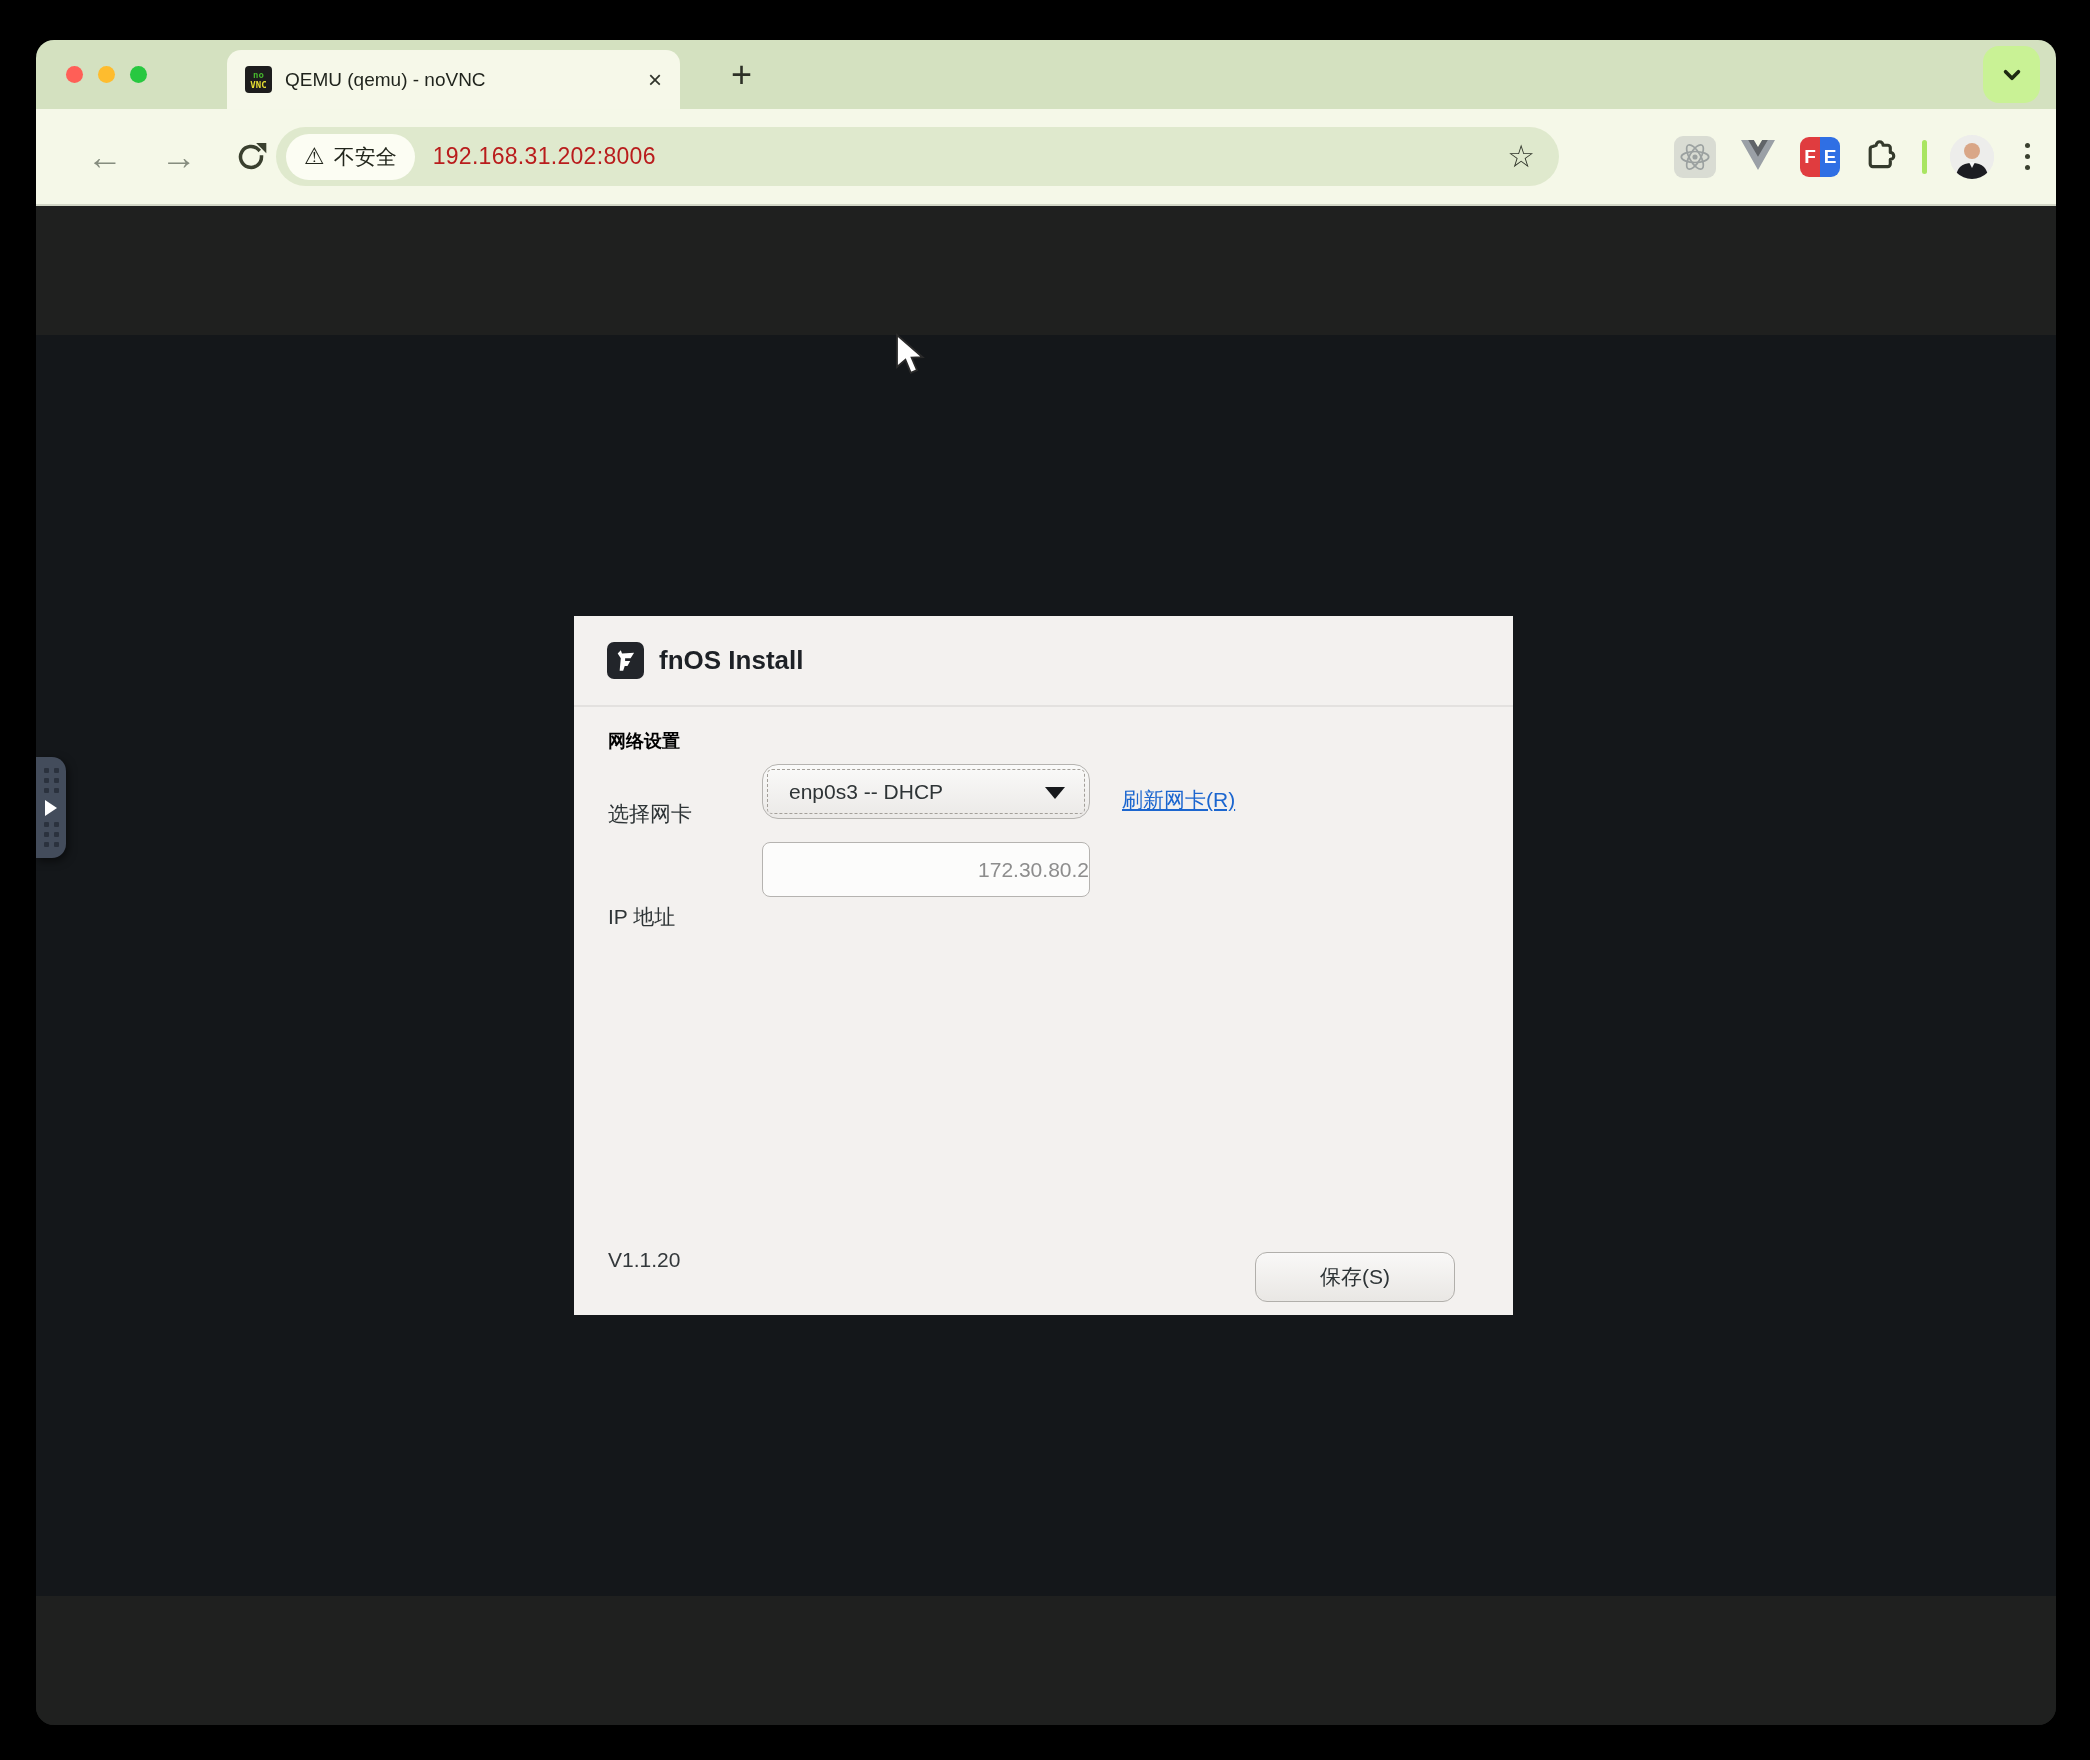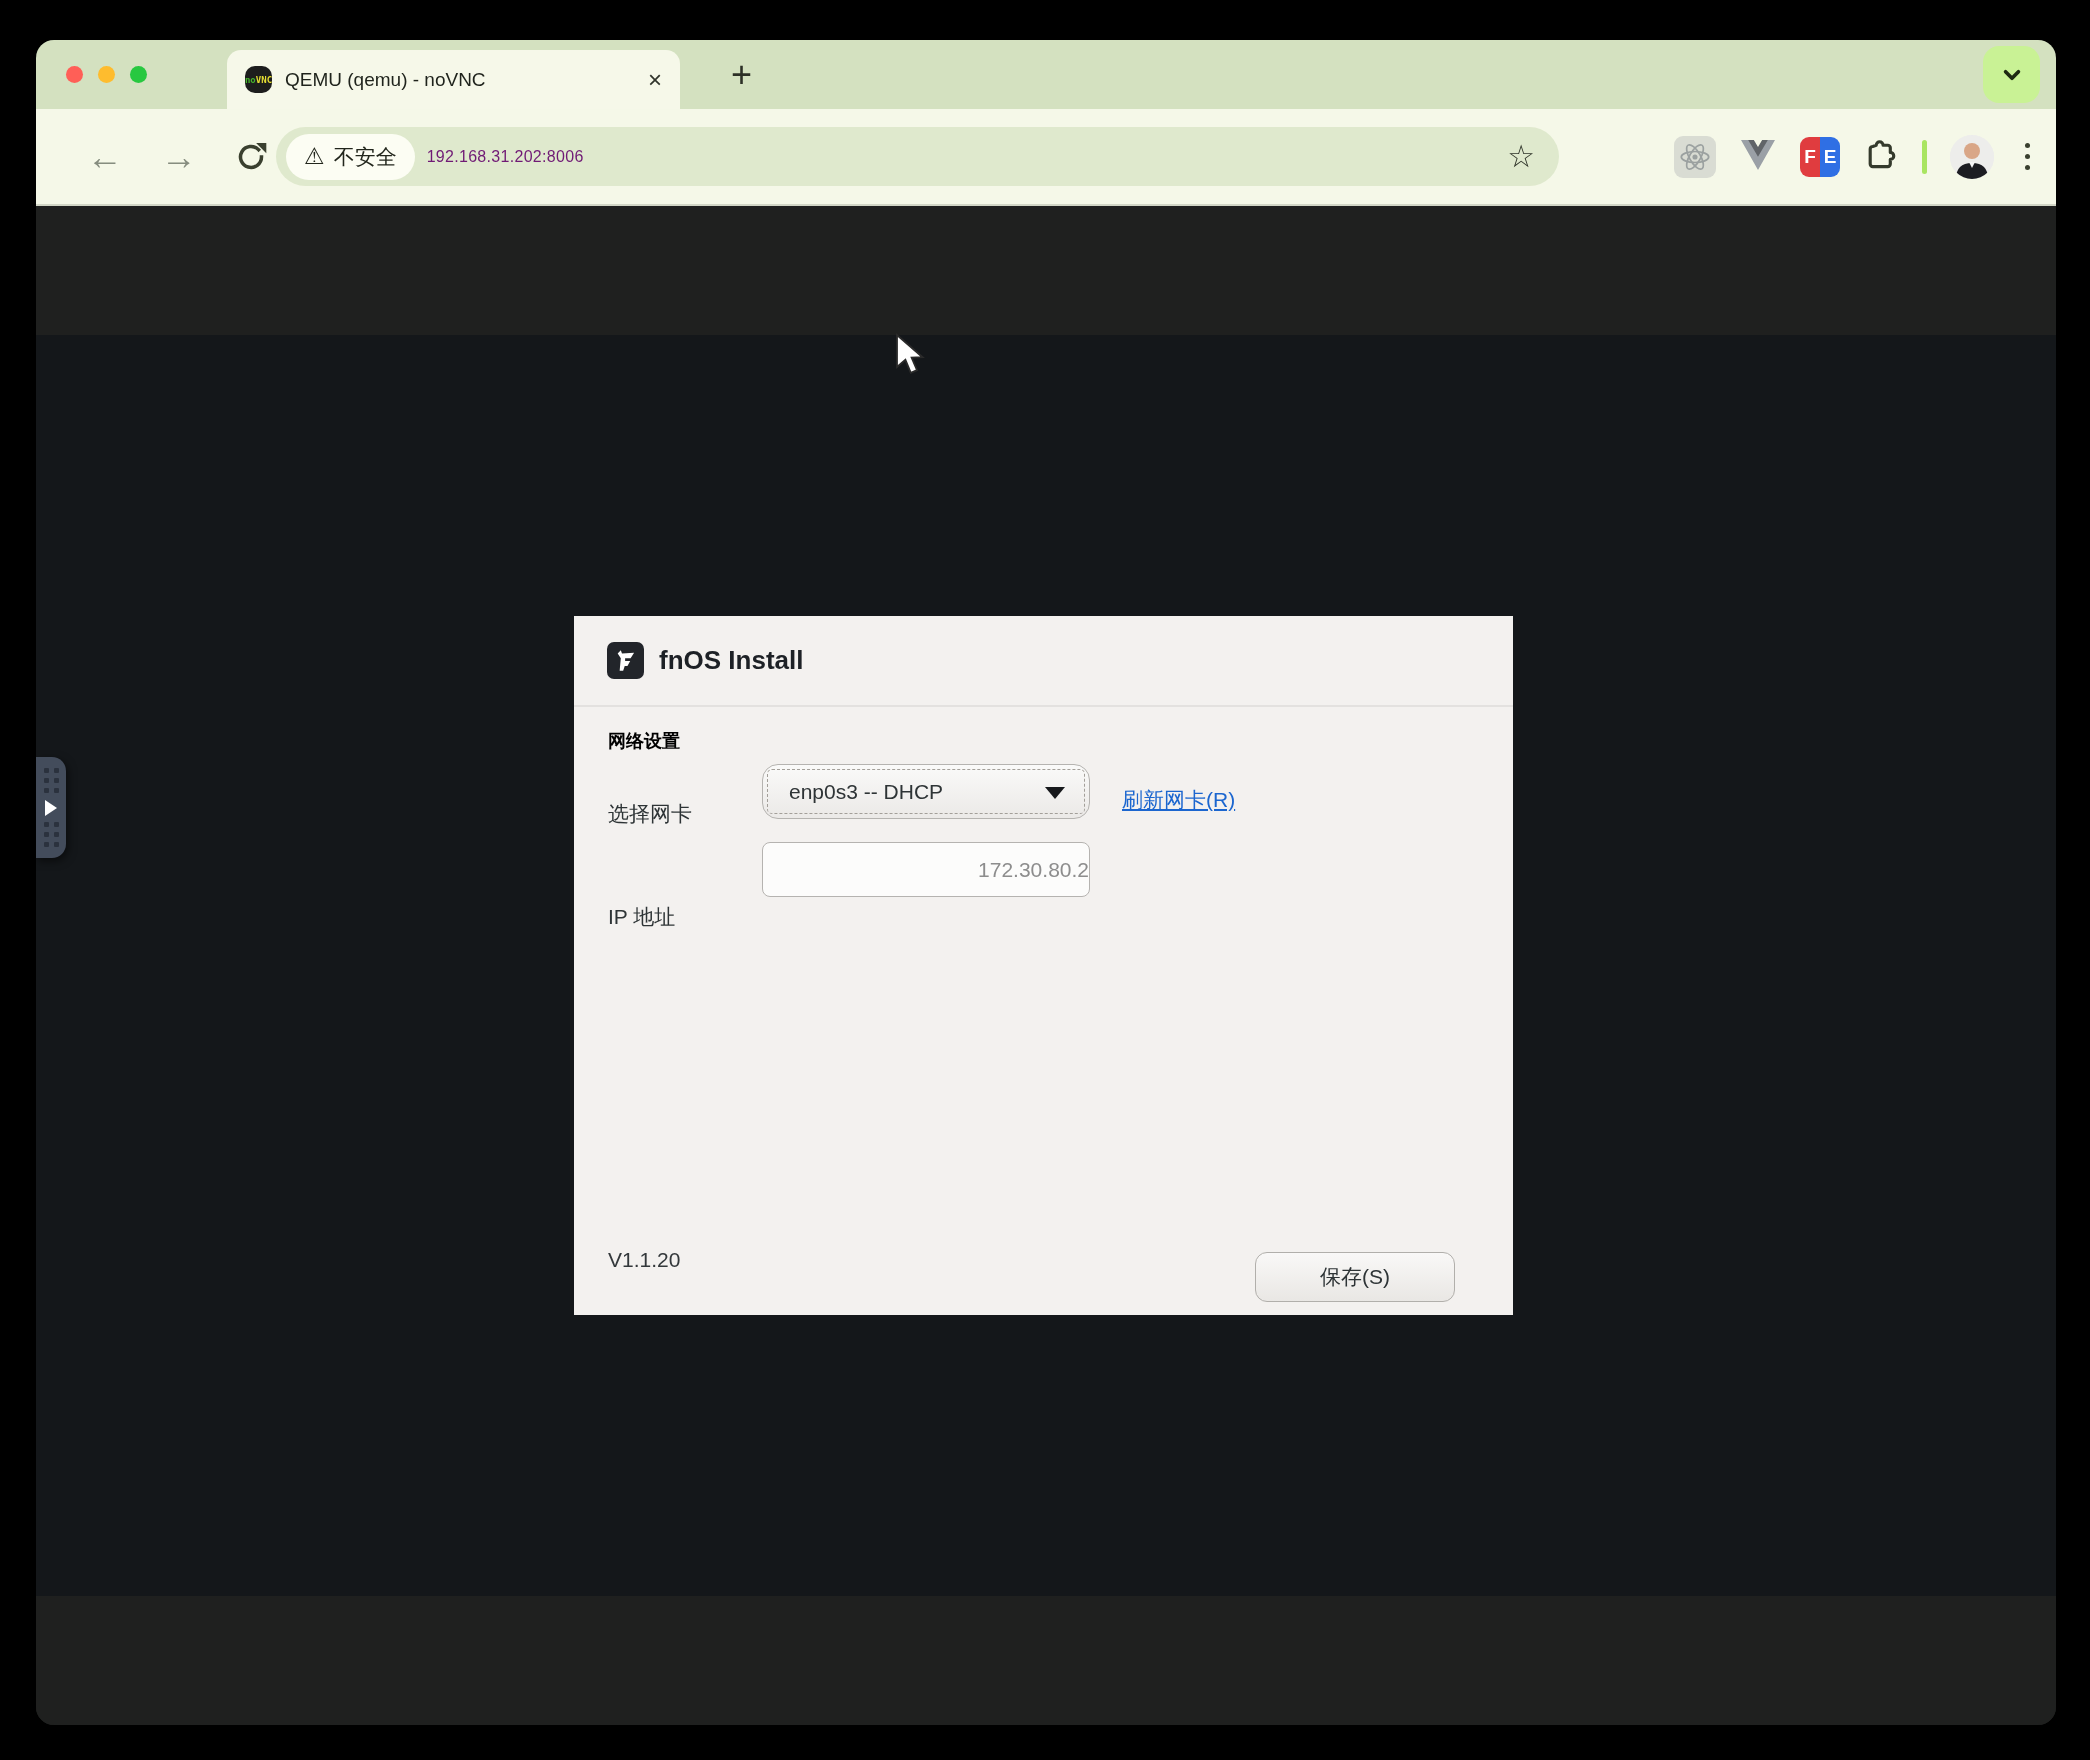--- a/index.html
+++ b/index.html
@@ -9,21 +9,21 @@
   .window { position:absolute; left:36px; top:40px; width:2020px; height:1685px;
             border-radius:18px; overflow:hidden; background:#1f201f; }
 
   
   .tabstrip { position:relative; height:69px; background:#d4e1c0; }
   .traffic { position:absolute; left:30px; top:0; height:69px; display:flex; align-items:center; gap:15px; }
   .light { width:17px; height:17px; border-radius:50%; }
   .light.red { background:#ff5f57; } .light.yellow { background:#febc2e; } .light.green { background:#28c840; }
   .tab { position:absolute; left:191px; top:10px; width:453px; height:59px; background:#f6f8e9;
          border-radius:14px 14px 0 0; display:flex; align-items:center; gap:13px; padding:0 18px; }
-  .favicon { width:27px; height:27px; border-radius:10px; background:#1d1d1d; display:flex; flex-direction:row;
+  .favicon { width:27px; height:27px; border-radius:4px; background:#1d1d1d; display:flex; flex-direction:column;
              align-items:center; justify-content:center; line-height:1; flex:0 0 auto; }
   .favicon .l1 { color:#45b42c; font:700 9px "DejaVu Sans Mono",monospace; }
   .favicon .l2 { color:#e5dd33; font:700 9px "DejaVu Sans Mono",monospace; }
   .tab-title { flex:1; font-size:19px; color:#1f231c; white-space:nowrap; overflow:hidden; }
   .tab-close { font-size:24px; color:#30342b; line-height:1; }
   .newtab { position:absolute; left:695px; top:0; height:69px; display:flex; align-items:center;
             font-size:36px; color:#2c3026; }
   .tabsearch { position:absolute; right:16px; top:6px; width:57px; height:57px; border-radius:16px;
                background:#c9f295; display:flex; align-items:center; justify-content:center; }
 
@@ -32,21 +32,21 @@
   .nav { position:absolute; top:0; height:95px; display:flex; align-items:center; }
   .nav-back { left:51px; font-size:36px; color:#868d7f; }
   .nav-fwd  { left:125px; font-size:36px; color:#868d7f; }
   .nav-reload { left:198px; }
   .omnibox { position:absolute; left:240px; top:18px; width:1283px; height:59px; border-radius:30px;
              background:#dfe9cd; display:flex; align-items:center; padding:0 10px; }
   .chip { height:46px; border-radius:23px; background:#fcfdf3; display:flex; align-items:center;
           gap:9px; padding:0 18px; }
   .chip-warn { font-size:23px; color:#22261c; line-height:1; }
   .chip-label { font-size:21px; color:#22261c; }
-  .url { margin-left:12px; font-size:16px; color:#701a75; letter-spacing:0.3px; }
+  .url { margin-left:18px; font-size:23px; color:#b91c1c; letter-spacing:0.3px; }
   .omni-sp { flex:1; }
   .star { font-size:31px; color:#2e3328; margin-right:14px; line-height:1; }
   .extbar { position:absolute; right:18px; top:0; height:95px; display:flex; align-items:center; gap:23px; }
   .ext-react { width:42px; height:42px; border-radius:9px; background:#d9dcd3; display:flex;
                align-items:center; justify-content:center; }
   .ext-fe { width:40px; height:40px; border-radius:9px; overflow:hidden; display:flex; }
   .ext-fe .half { flex:1; display:flex; align-items:center; justify-content:center;
                   color:#fff; font-weight:700; font-size:19px; }
   .ext-fe .f { background:#e03c3f; } .ext-fe .e { background:#2f6fe4; }
   .ext-sep { width:5px; height:34px; border-radius:3px; background:#a9e561; }

